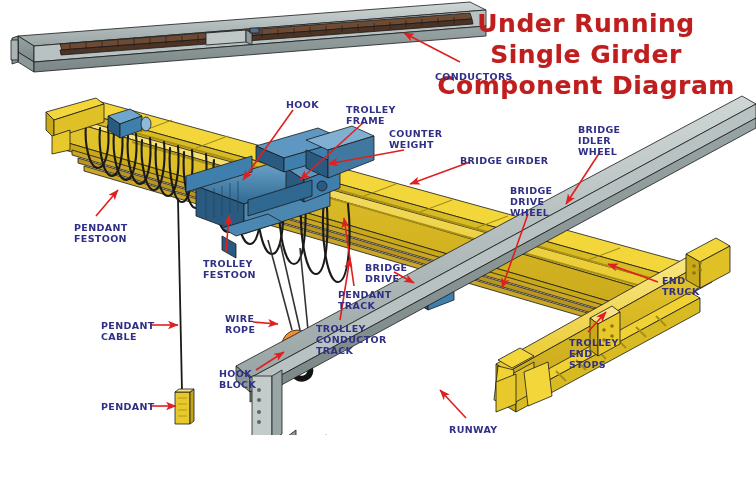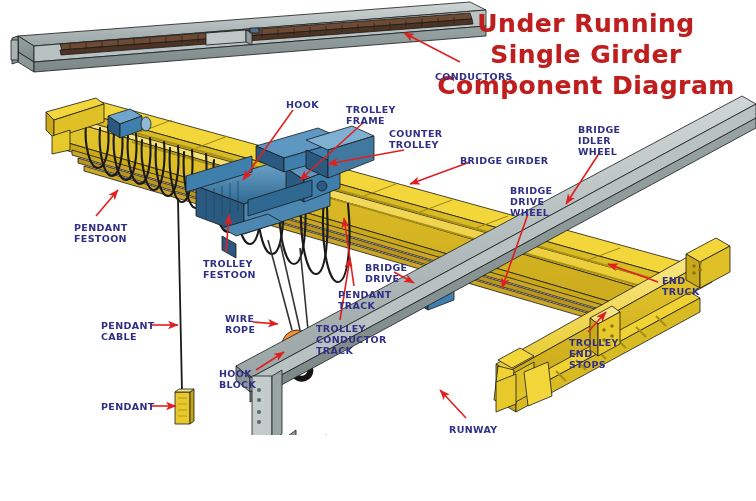--- a/index.html
+++ b/index.html
@@ -336,21 +336,21 @@
     <div>Under Running</div>
     <div>Single Girder</div>
     <div>Component Diagram</div>
   </div>
 
   <div class="lbl l" style="left:435px;top:71px;text-align:center;">CONDUCTORS</div>
   <div class="lbl l" style="left:286px;top:99px;">HOOK</div>
   <div class="lbl l" style="left:346px;top:104px;">TROLLEY
 FRAME</div>
   <div class="lbl l" style="left:389px;top:128px;">COUNTER
-TROLLEY</div>
+WEIGHT</div>
   <div class="lbl l" style="left:414px;top:155px;margin-left:46px;">BRIDGE GIRDER</div>
   <div class="lbl l" style="left:578px;top:124px;">BRIDGE
 IDLER
 WHEEL</div>
   <div class="lbl l" style="left:510px;top:185px;">BRIDGE
 DRIVE
 WHEEL</div>
   <div class="lbl l" style="left:662px;top:275px;">END
 TRUCK</div>
   <div class="lbl l" style="left:569px;top:337px;">TROLLEY

